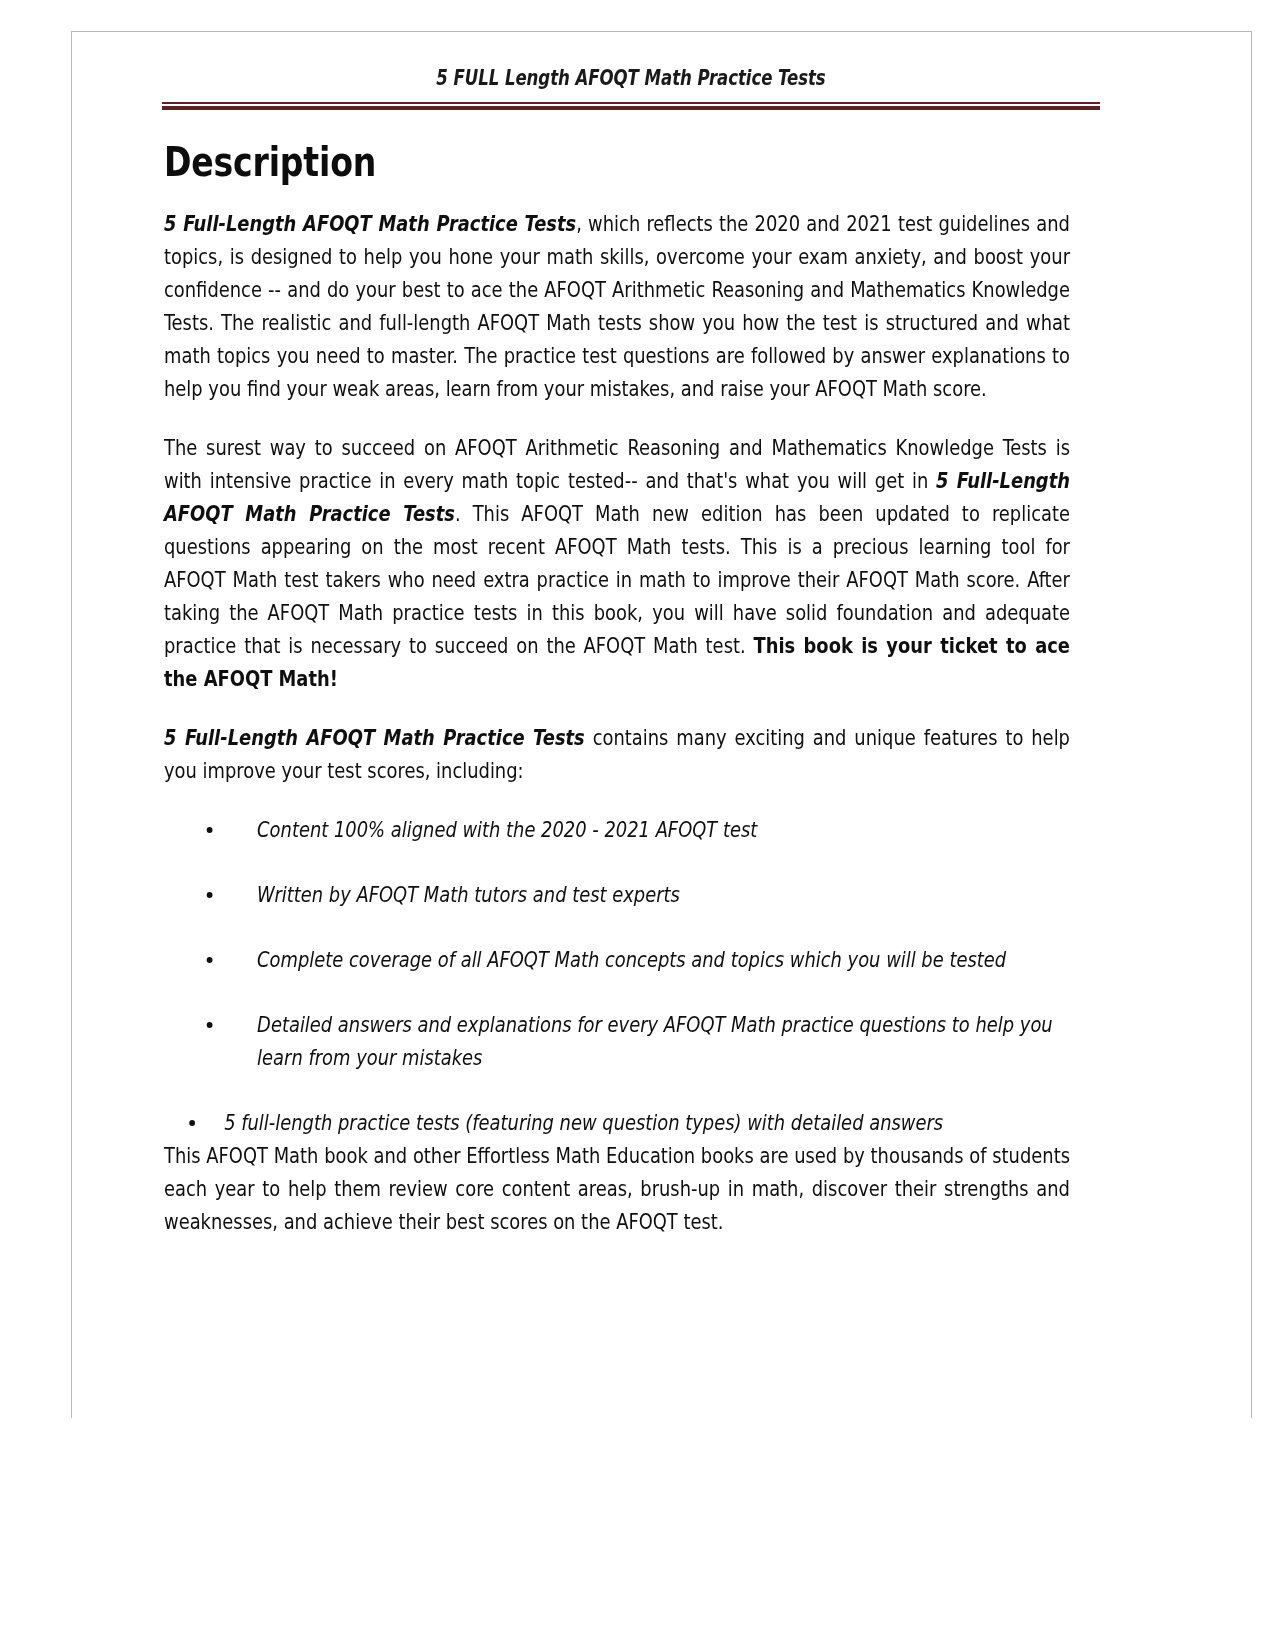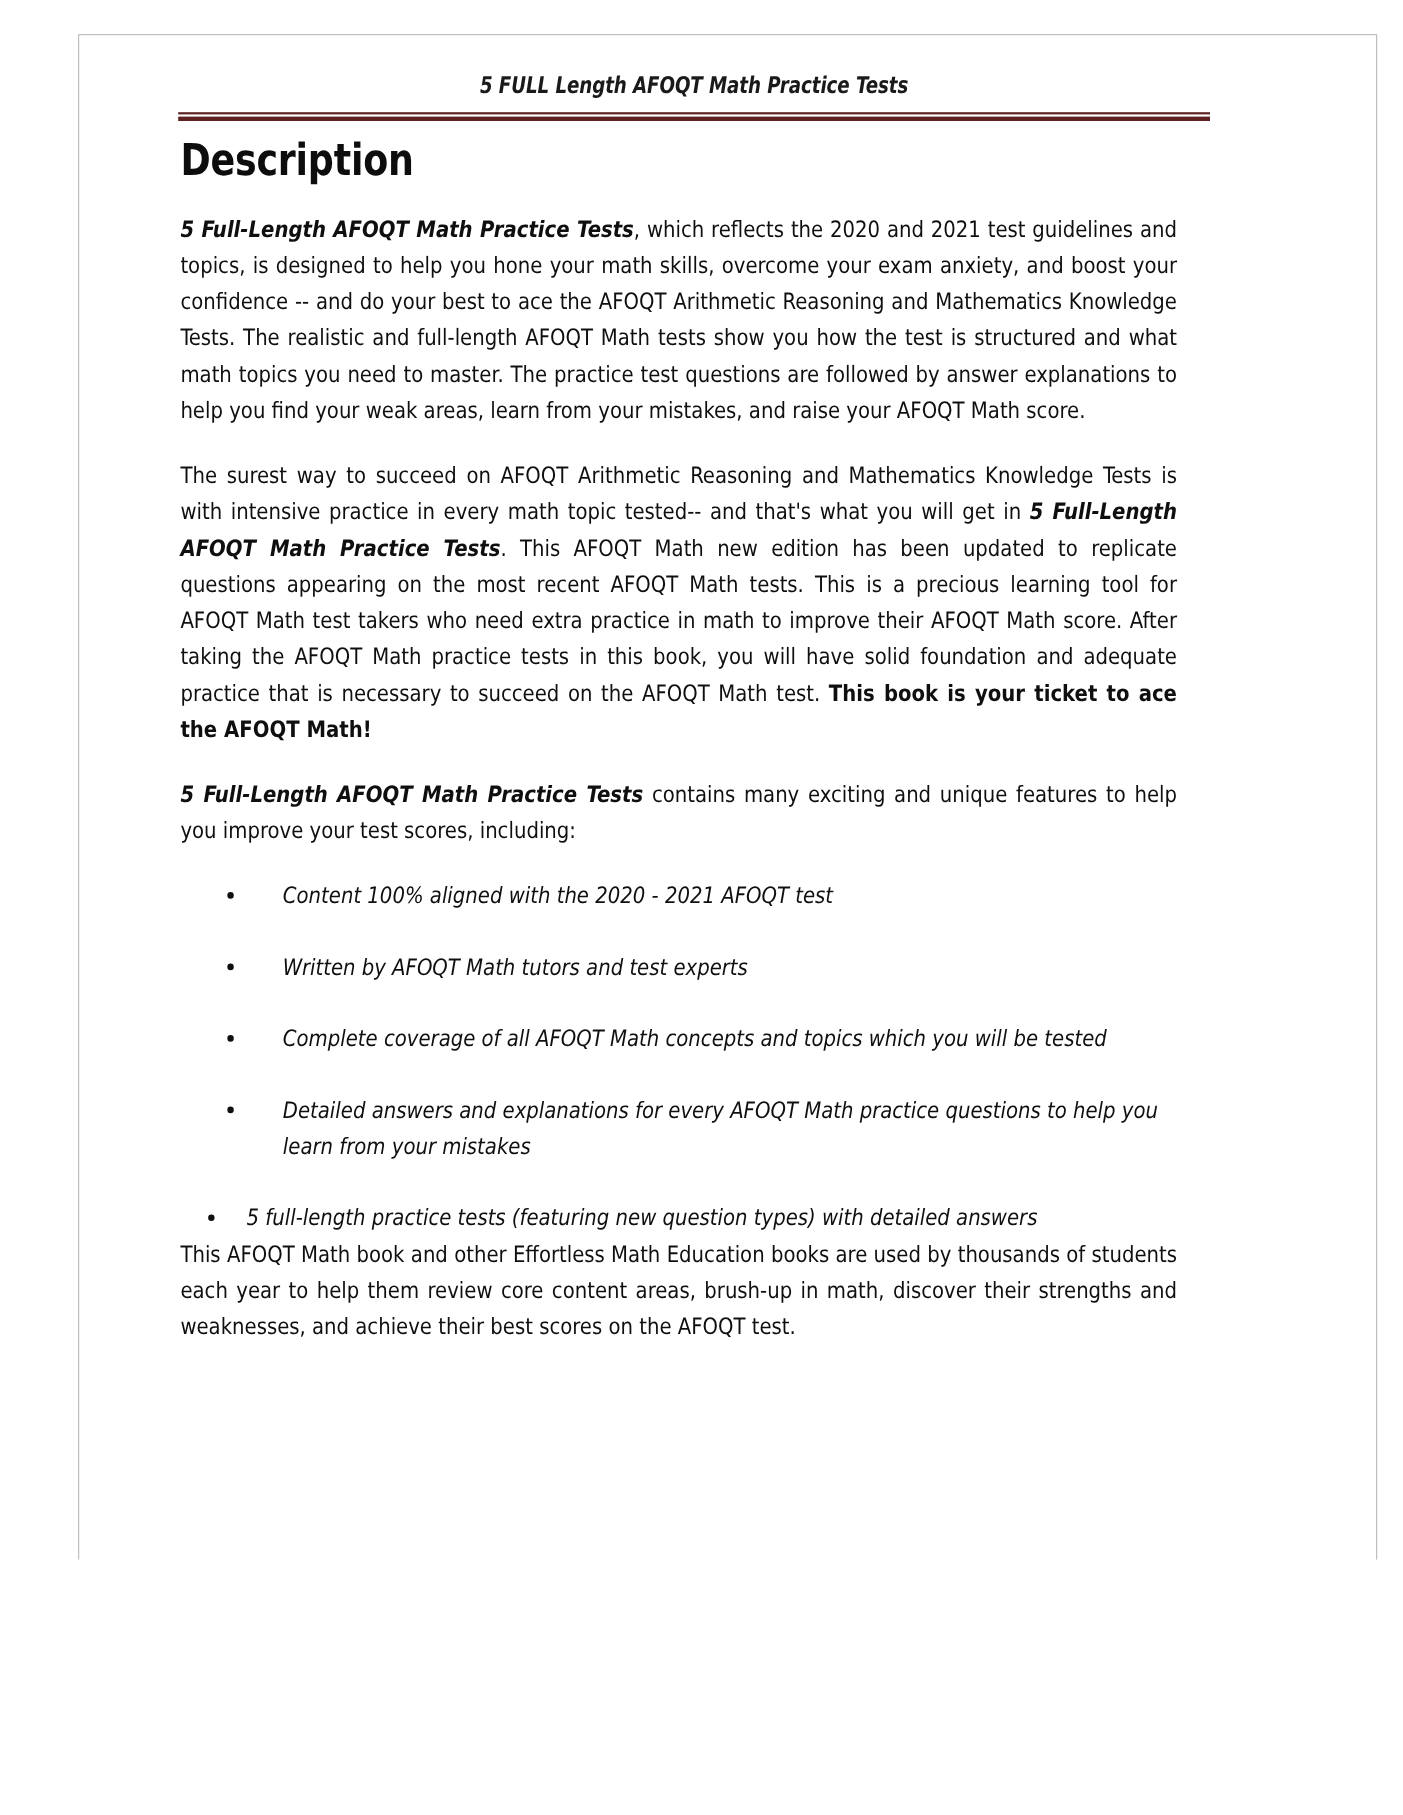--- a/index.html
+++ b/index.html
@@ -65,21 +65,21 @@
     position: absolute;
     left: 0; right: 0; top: 4px;
     height: 4px;
     background: #5c2120;
   }
 
   
   .content {
     position: absolute;
     left: 140px;
-    top: 126px;
+    top: 142px;
     width: 934px;
   }
 
   h1.page-title {
     margin: 0 0 26px 0;
     font-family: "DejaVu Sans Condensed", "Liberation Sans Narrow", "Liberation Sans", sans-serif;
     font-size: 40px;
     font-weight: bold;
     color: #0d0d0d;
     letter-spacing: -0.2px;

